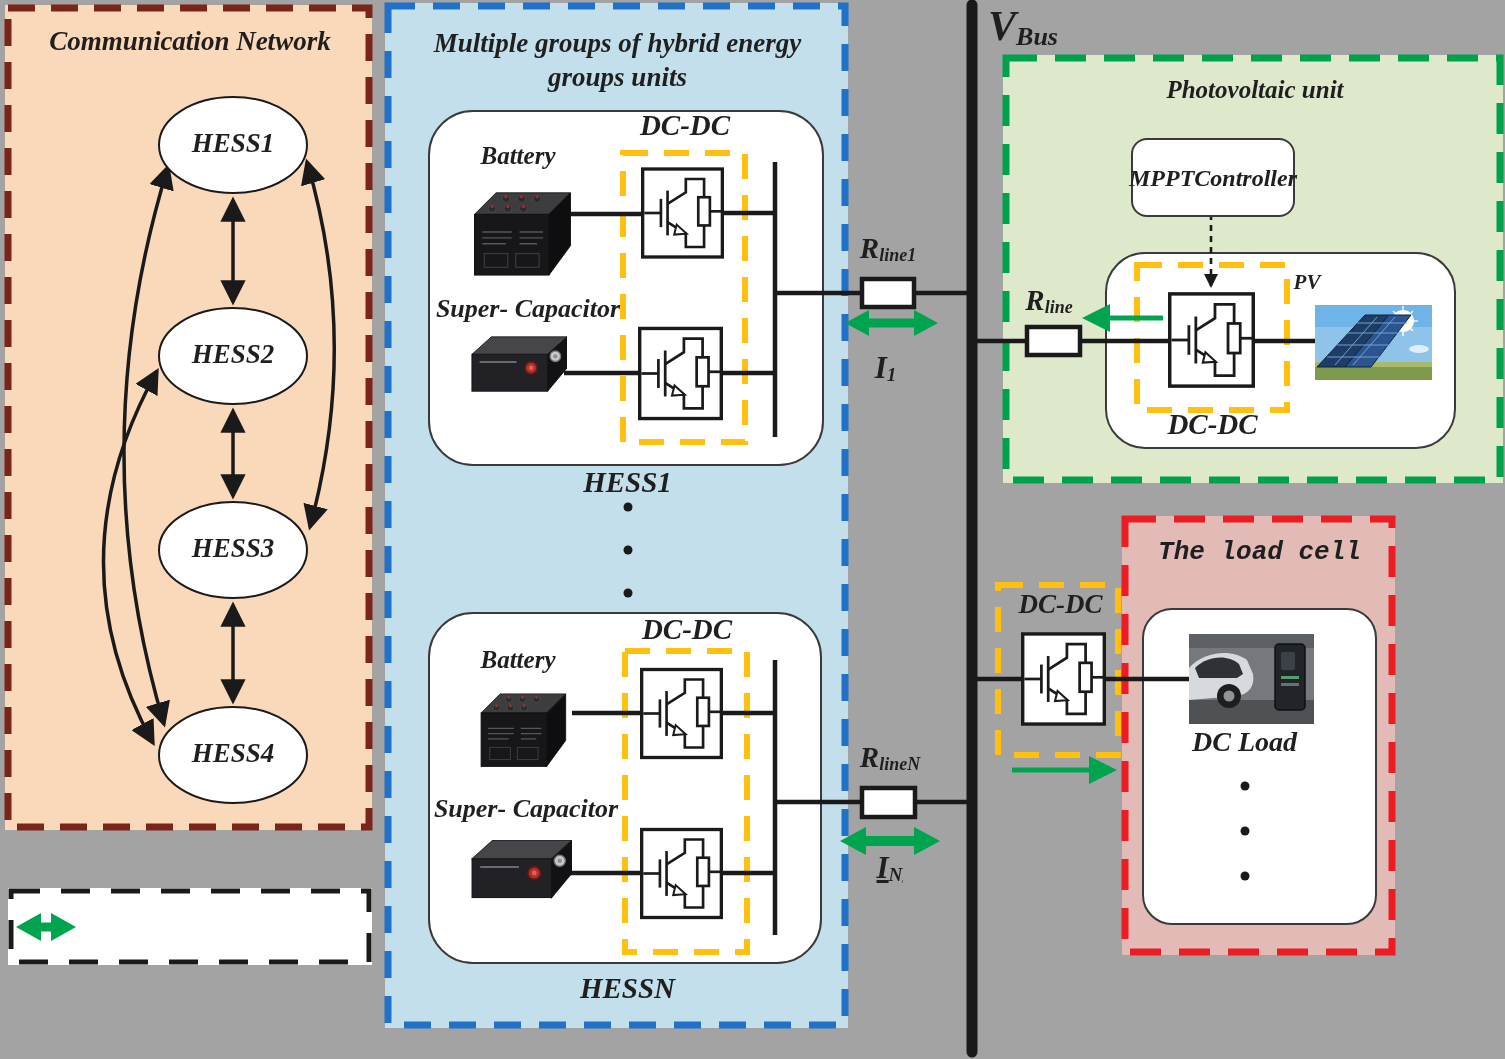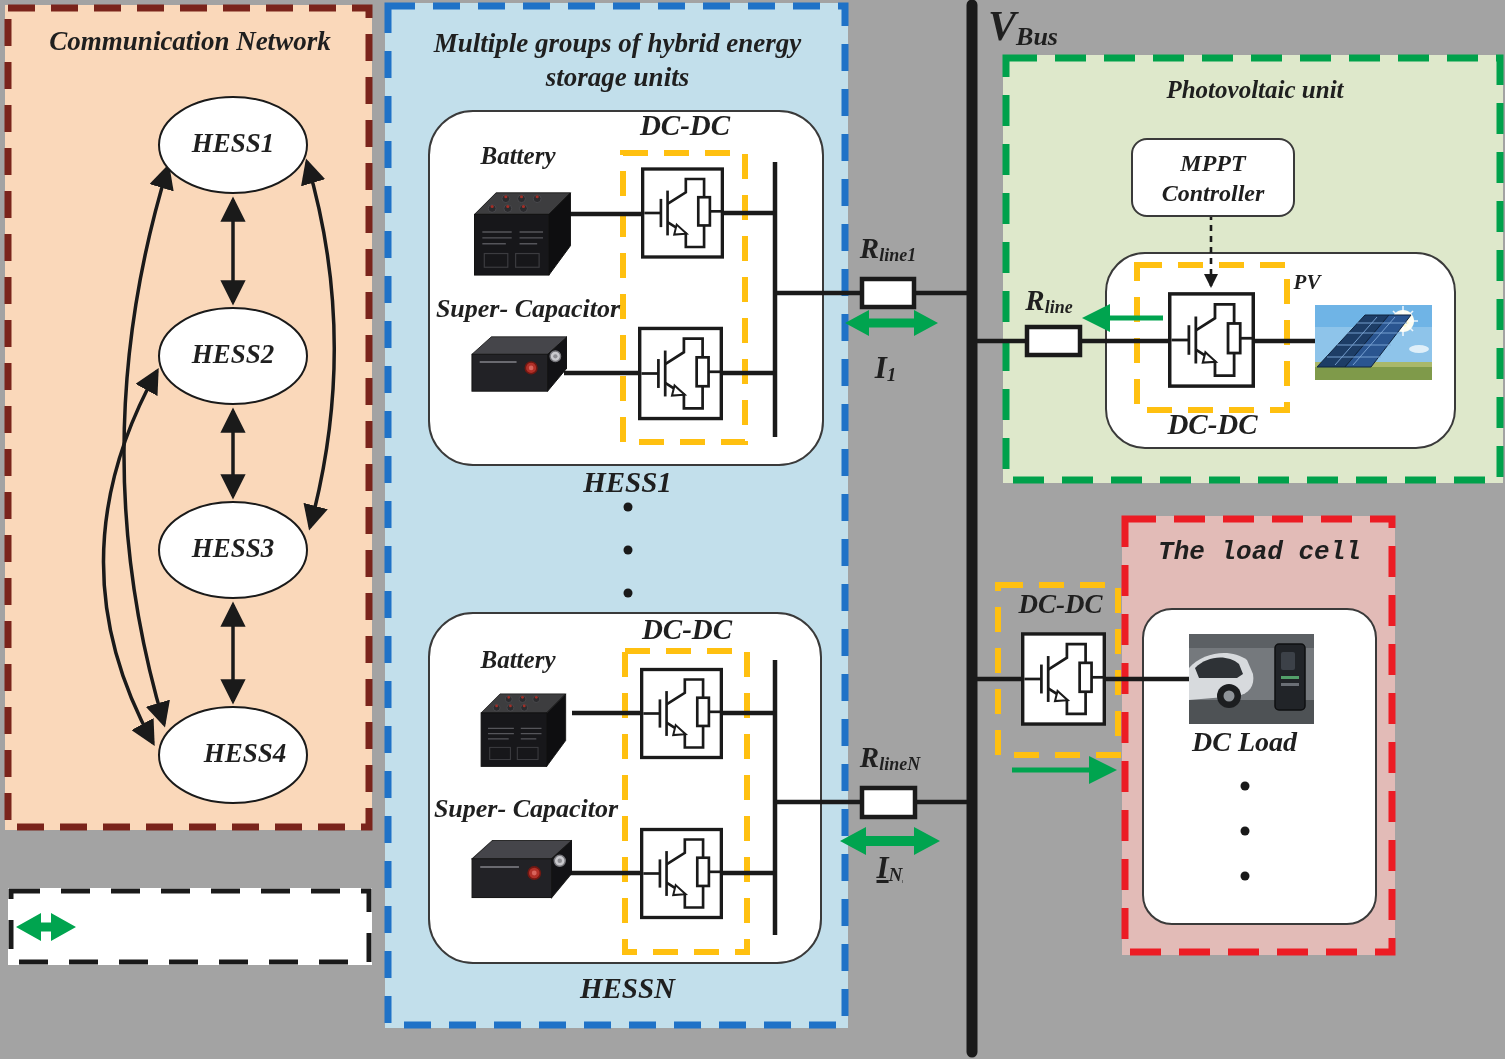--- a/index.html
+++ b/index.html
@@ -8,21 +8,21 @@
     font-family:"Liberation Serif","DejaVu Serif",serif;color:#1f1f1f;background:#a3a3a3;padding-left:23px;
   }
   .bgbox{position:absolute;}
   .whitebox{position:absolute;background:#ffffff;border:2px solid #3a3a3a;}
   .lbl{position:absolute;font-weight:bold;font-style:italic;color:#1f1f1f;white-space:nowrap;}
   .center{text-align:center;}
   .svg-overlay{position:absolute;left:0;top:0;pointer-events:none;}
   .sub{font-size:0.62em;vertical-align:-0.18em;font-weight:bold;font-style:italic;}
   .mpptbox{
     position:absolute;background:#fff;border:2px solid #3a3a3a;border-radius:16px;
-    display:flex;flex-direction:column;align-items:center;justify-content:center;
+    display:flex;flex-direction:row;align-items:center;justify-content:center;
     font-weight:bold;font-style:italic;line-height:1.25;
   }
 </style>
 </head>
 <body>
 
 <div class="canvas">
 
   <div class="bgbox" style="left:5px;top:5px;width:367px;height:825px;background:#FAD8BA;"></div>
   <div class="bgbox" style="left:385px;top:3px;width:463px;height:1025px;background:#C2DFEB;"></div>
@@ -228,24 +228,24 @@
         <circle cx="1245" cy="831" r="4.5"></circle>
         <circle cx="1245" cy="876" r="4.5"></circle>
     </g>
   </svg>
 
   <div class="lbl center" style="left:25px;top:26px;width:330px;font-size:27px;">Communication Network</div>
 
   <div class="lbl center" style="left:158px;top:128px;width:150px;font-size:27px;">HESS1</div>
   <div class="lbl center" style="left:158px;top:339px;width:150px;font-size:27px;">HESS2</div>
   <div class="lbl center" style="left:158px;top:533px;width:150px;font-size:27px;">HESS3</div>
-  <div class="lbl center" style="left:170px;top:738px;width:150px;font-size:27px;">HESS4</div>
+  <div class="lbl center" style="left:158px;top:738px;width:150px;font-size:27px;">HESS4</div>
 
   <div class="lbl center" style="left:395px;top:28px;width:445px;font-size:27px;">Multiple groups of hybrid energy</div>
-  <div class="lbl center" style="left:395px;top:62px;width:445px;font-size:27px;">storage units</div>
+  <div class="lbl center" style="left:395px;top:62px;width:445px;font-size:27px;">groups units</div>
 
   <div class="lbl center" style="left:625px;top:109px;width:120px;font-size:29px;">DC-DC</div>
   <div class="lbl center" style="left:458px;top:142px;width:120px;font-size:25px;">Battery</div>
   <div class="lbl center" style="left:428px;top:294px;width:200px;font-size:26px;">Super- Capacitor</div>
   <div class="lbl center" style="left:535px;top:466px;width:185px;font-size:29px;">HESS1</div>
 
   <div class="lbl center" style="left:627px;top:613px;width:120px;font-size:29px;">DC-DC</div>
   <div class="lbl center" style="left:458px;top:646px;width:120px;font-size:25px;">Battery</div>
   <div class="lbl center" style="left:426px;top:794px;width:200px;font-size:26px;">Super- Capacitor</div>
   <div class="lbl center" style="left:535px;top:972px;width:185px;font-size:29px;">HESSN</div>

